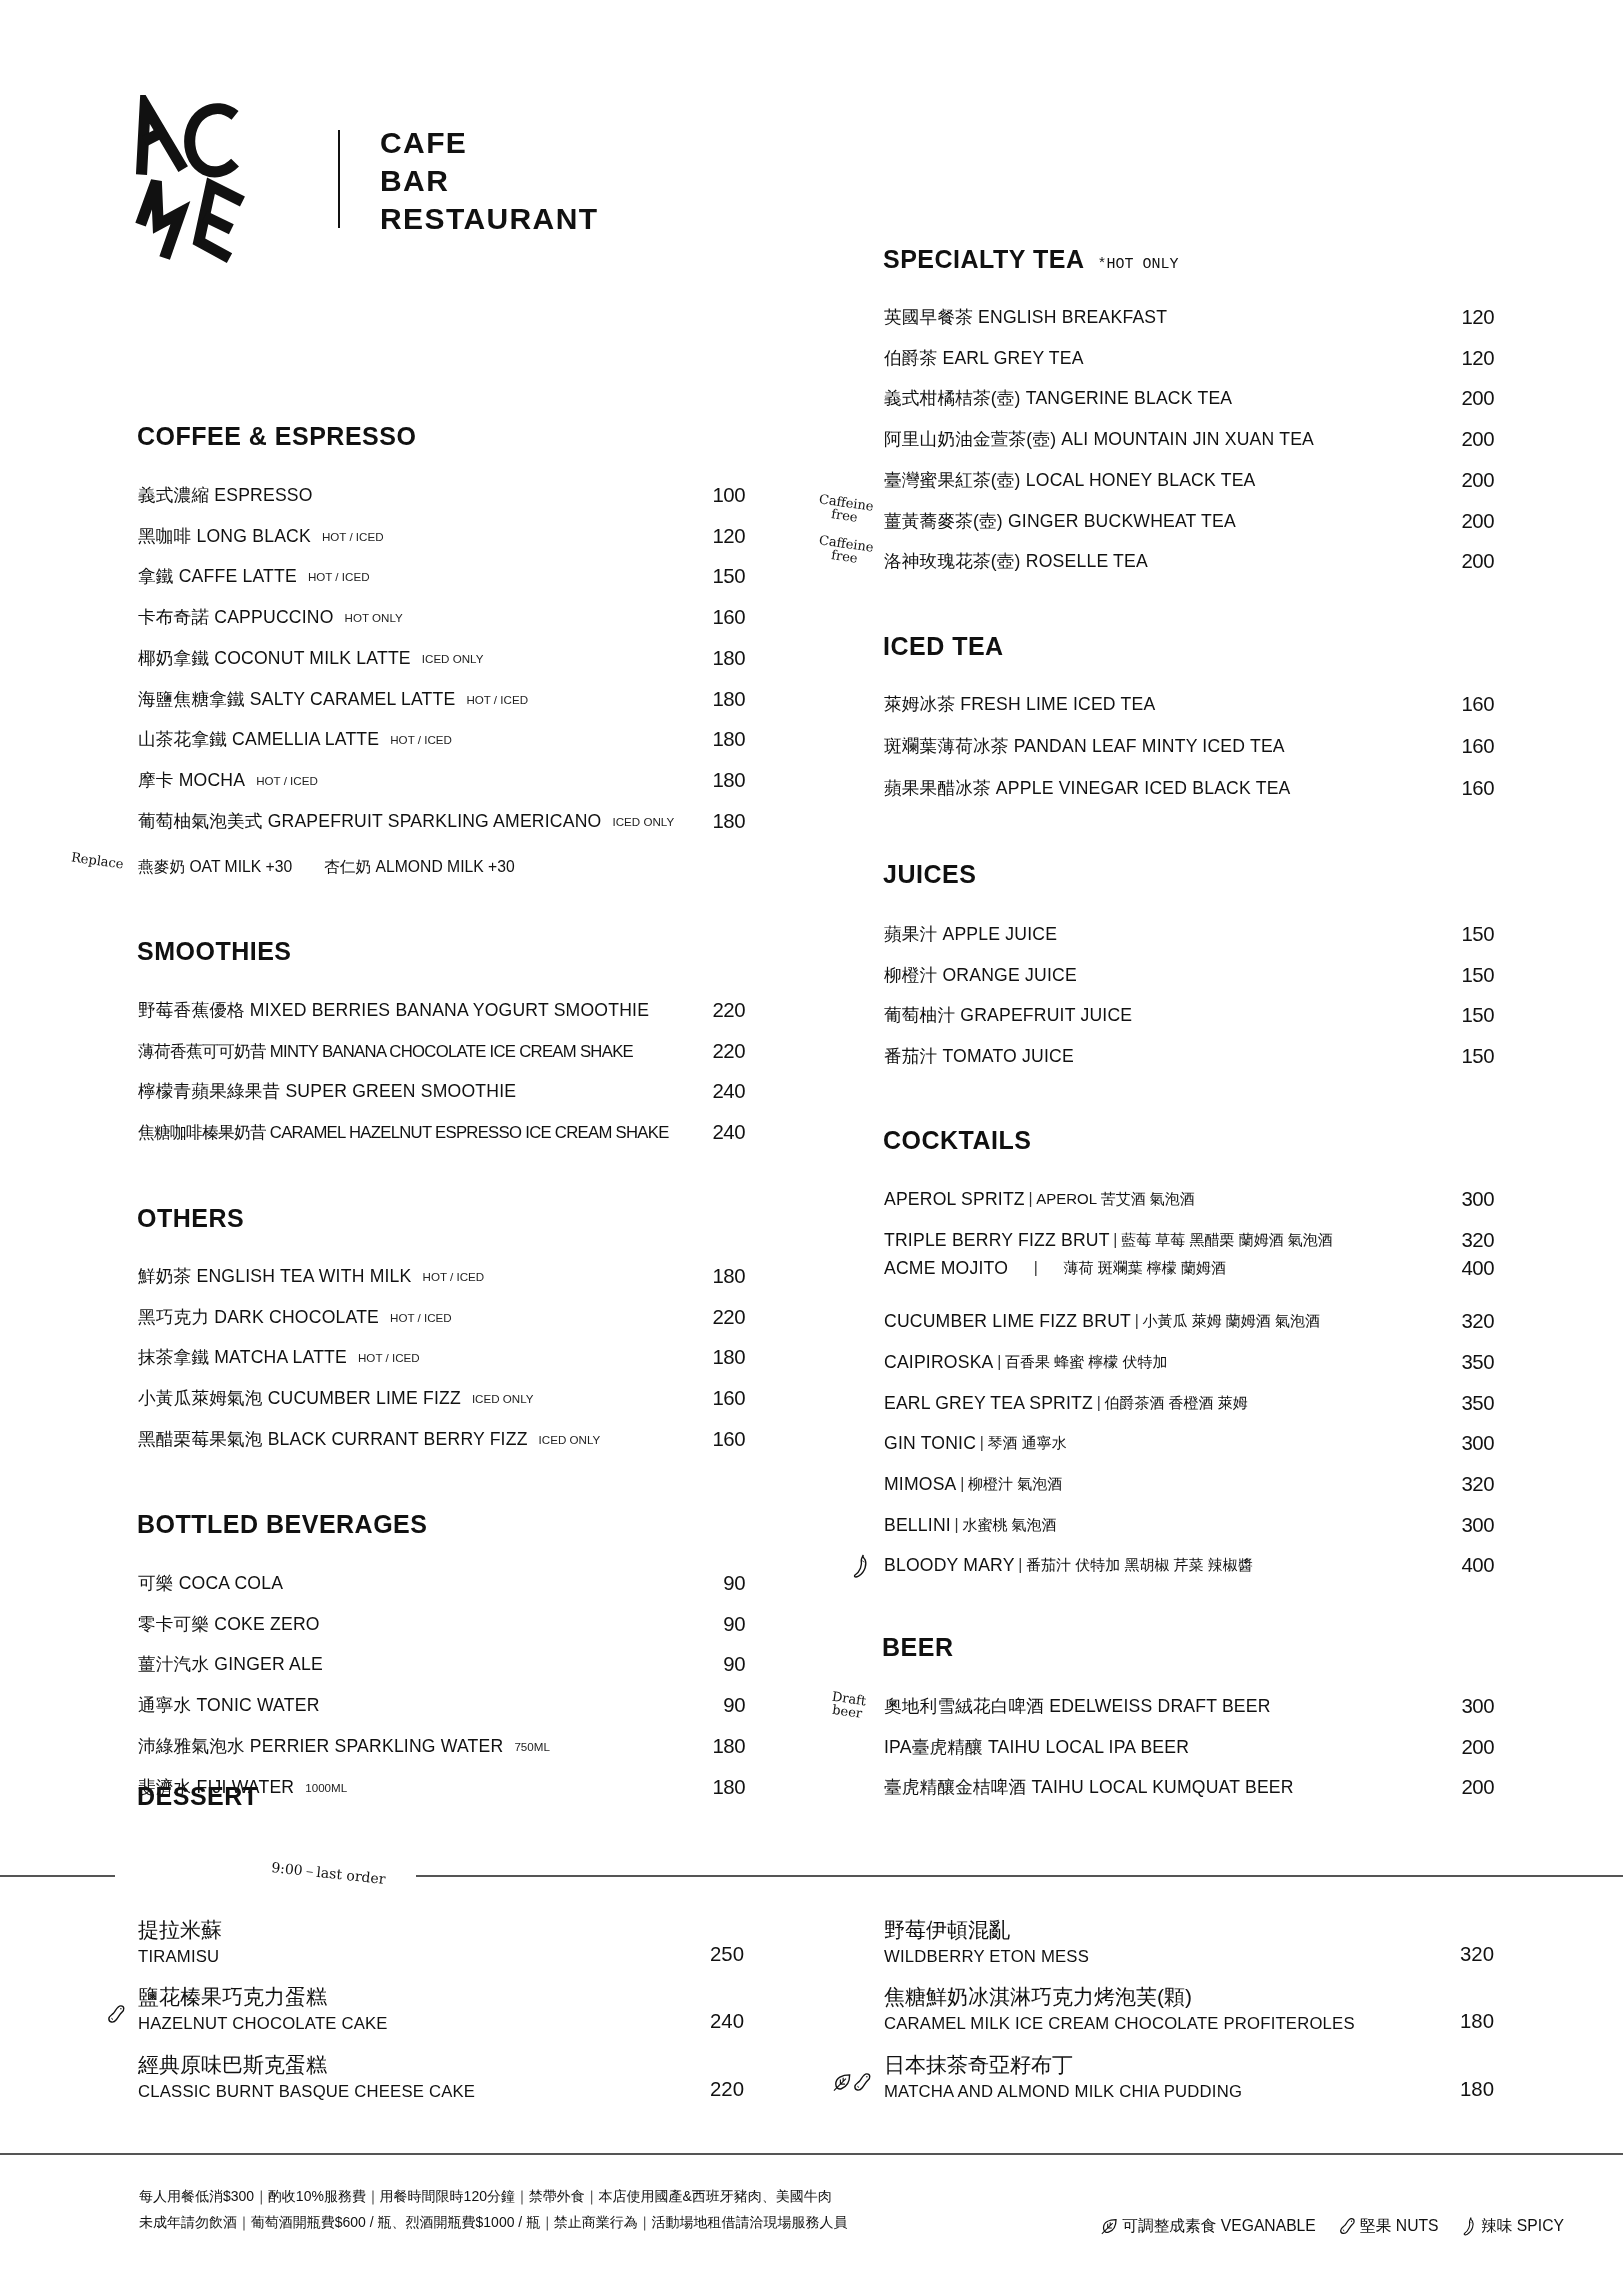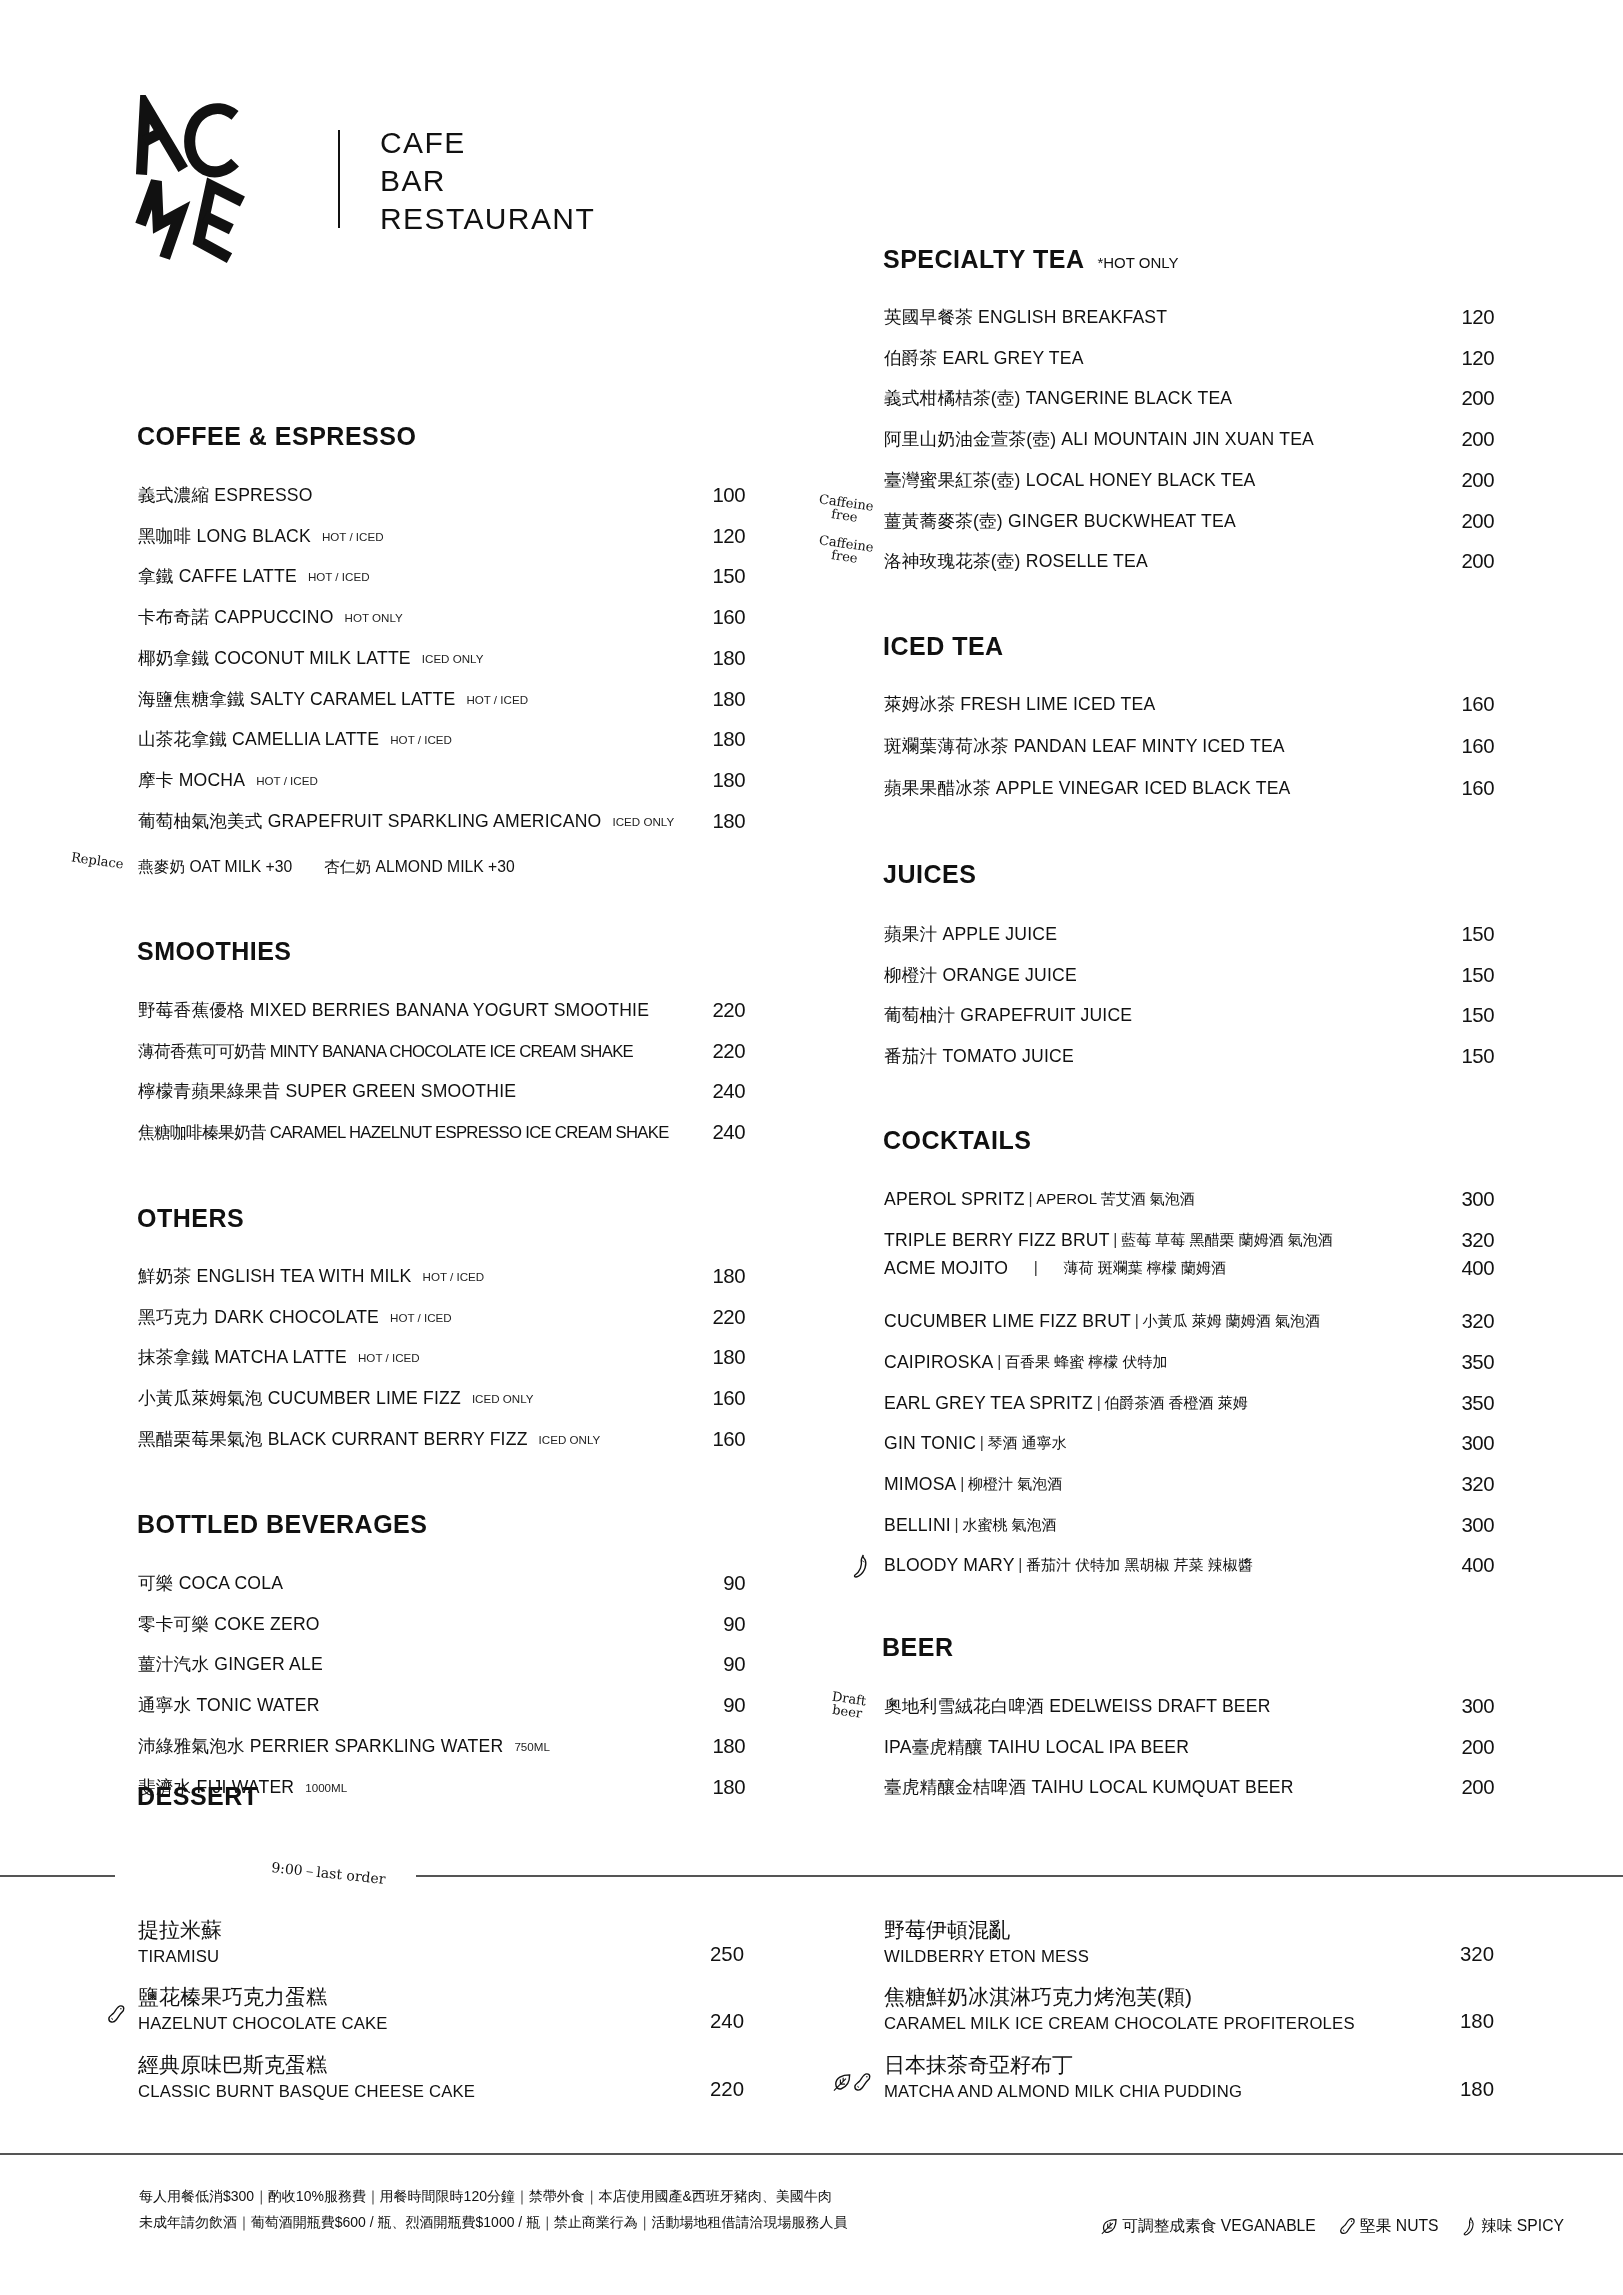--- a/index.html
+++ b/index.html
@@ -4,26 +4,26 @@
 <style>
   * { box-sizing: border-box; margin: 0; padding: 0; }
   html, body { width: 1623px; height: 2295px; background: #ffffff; }
   body { position: relative; font-family: "Liberation Sans", "DejaVu Sans", sans-serif; color: #111111; overflow: hidden; }
 
   .abs { position: absolute; }
 
   
   .logo { position: absolute; left: 134px; top: 95px; width: 153px; height: 176px; }
   .logo-divider { position: absolute; left: 338px; top: 130px; width: 2.3px; height: 98px; background: #111; }
-  .tagline { position: absolute; left: 380px; top: 124px; font-size: 30px; line-height: 38px; letter-spacing: 1.4px; font-weight: 400; }
+  .tagline { position: absolute; left: 380px; top: 124px; font-size: 30px; line-height: 38px; letter-spacing: 1.4px; font-weight: 700; }
   .tagline div { height: 38px; }
 
   
   .sec-title { position: absolute; font-size: 25px; font-weight: 700; letter-spacing: 0.5px; line-height: 28px; white-space: nowrap; }
-  .sec-note { font-size: 15px; font-weight: 400; margin-left: 13px; letter-spacing: 0; }
+  .sec-note { font-size: 15px; font-weight: 400; margin-left: 13px; letter-spacing: 0; font-family: Liberation Mono, monospace; }
 
   
   .col { position: absolute; }
   .row { position: absolute; left: 0; right: 0; height: 28px; display: flex; align-items: center; white-space: nowrap; }
   .row .name { font-size: 17.6px; letter-spacing: 0.2px; }
   .row .name.cond { letter-spacing: -0.7px; }
   .row .tag { font-size: 11.6px; margin-left: 11px; color: #222; letter-spacing: 0; }
   .row .ing { font-size: 15px; }
   .row .sep { font-size: 15.7px; margin: 0 3.7px; color: #333; }
   .row .price { position: absolute; right: 0; font-size: 20.4px; letter-spacing: -0.5px; }

